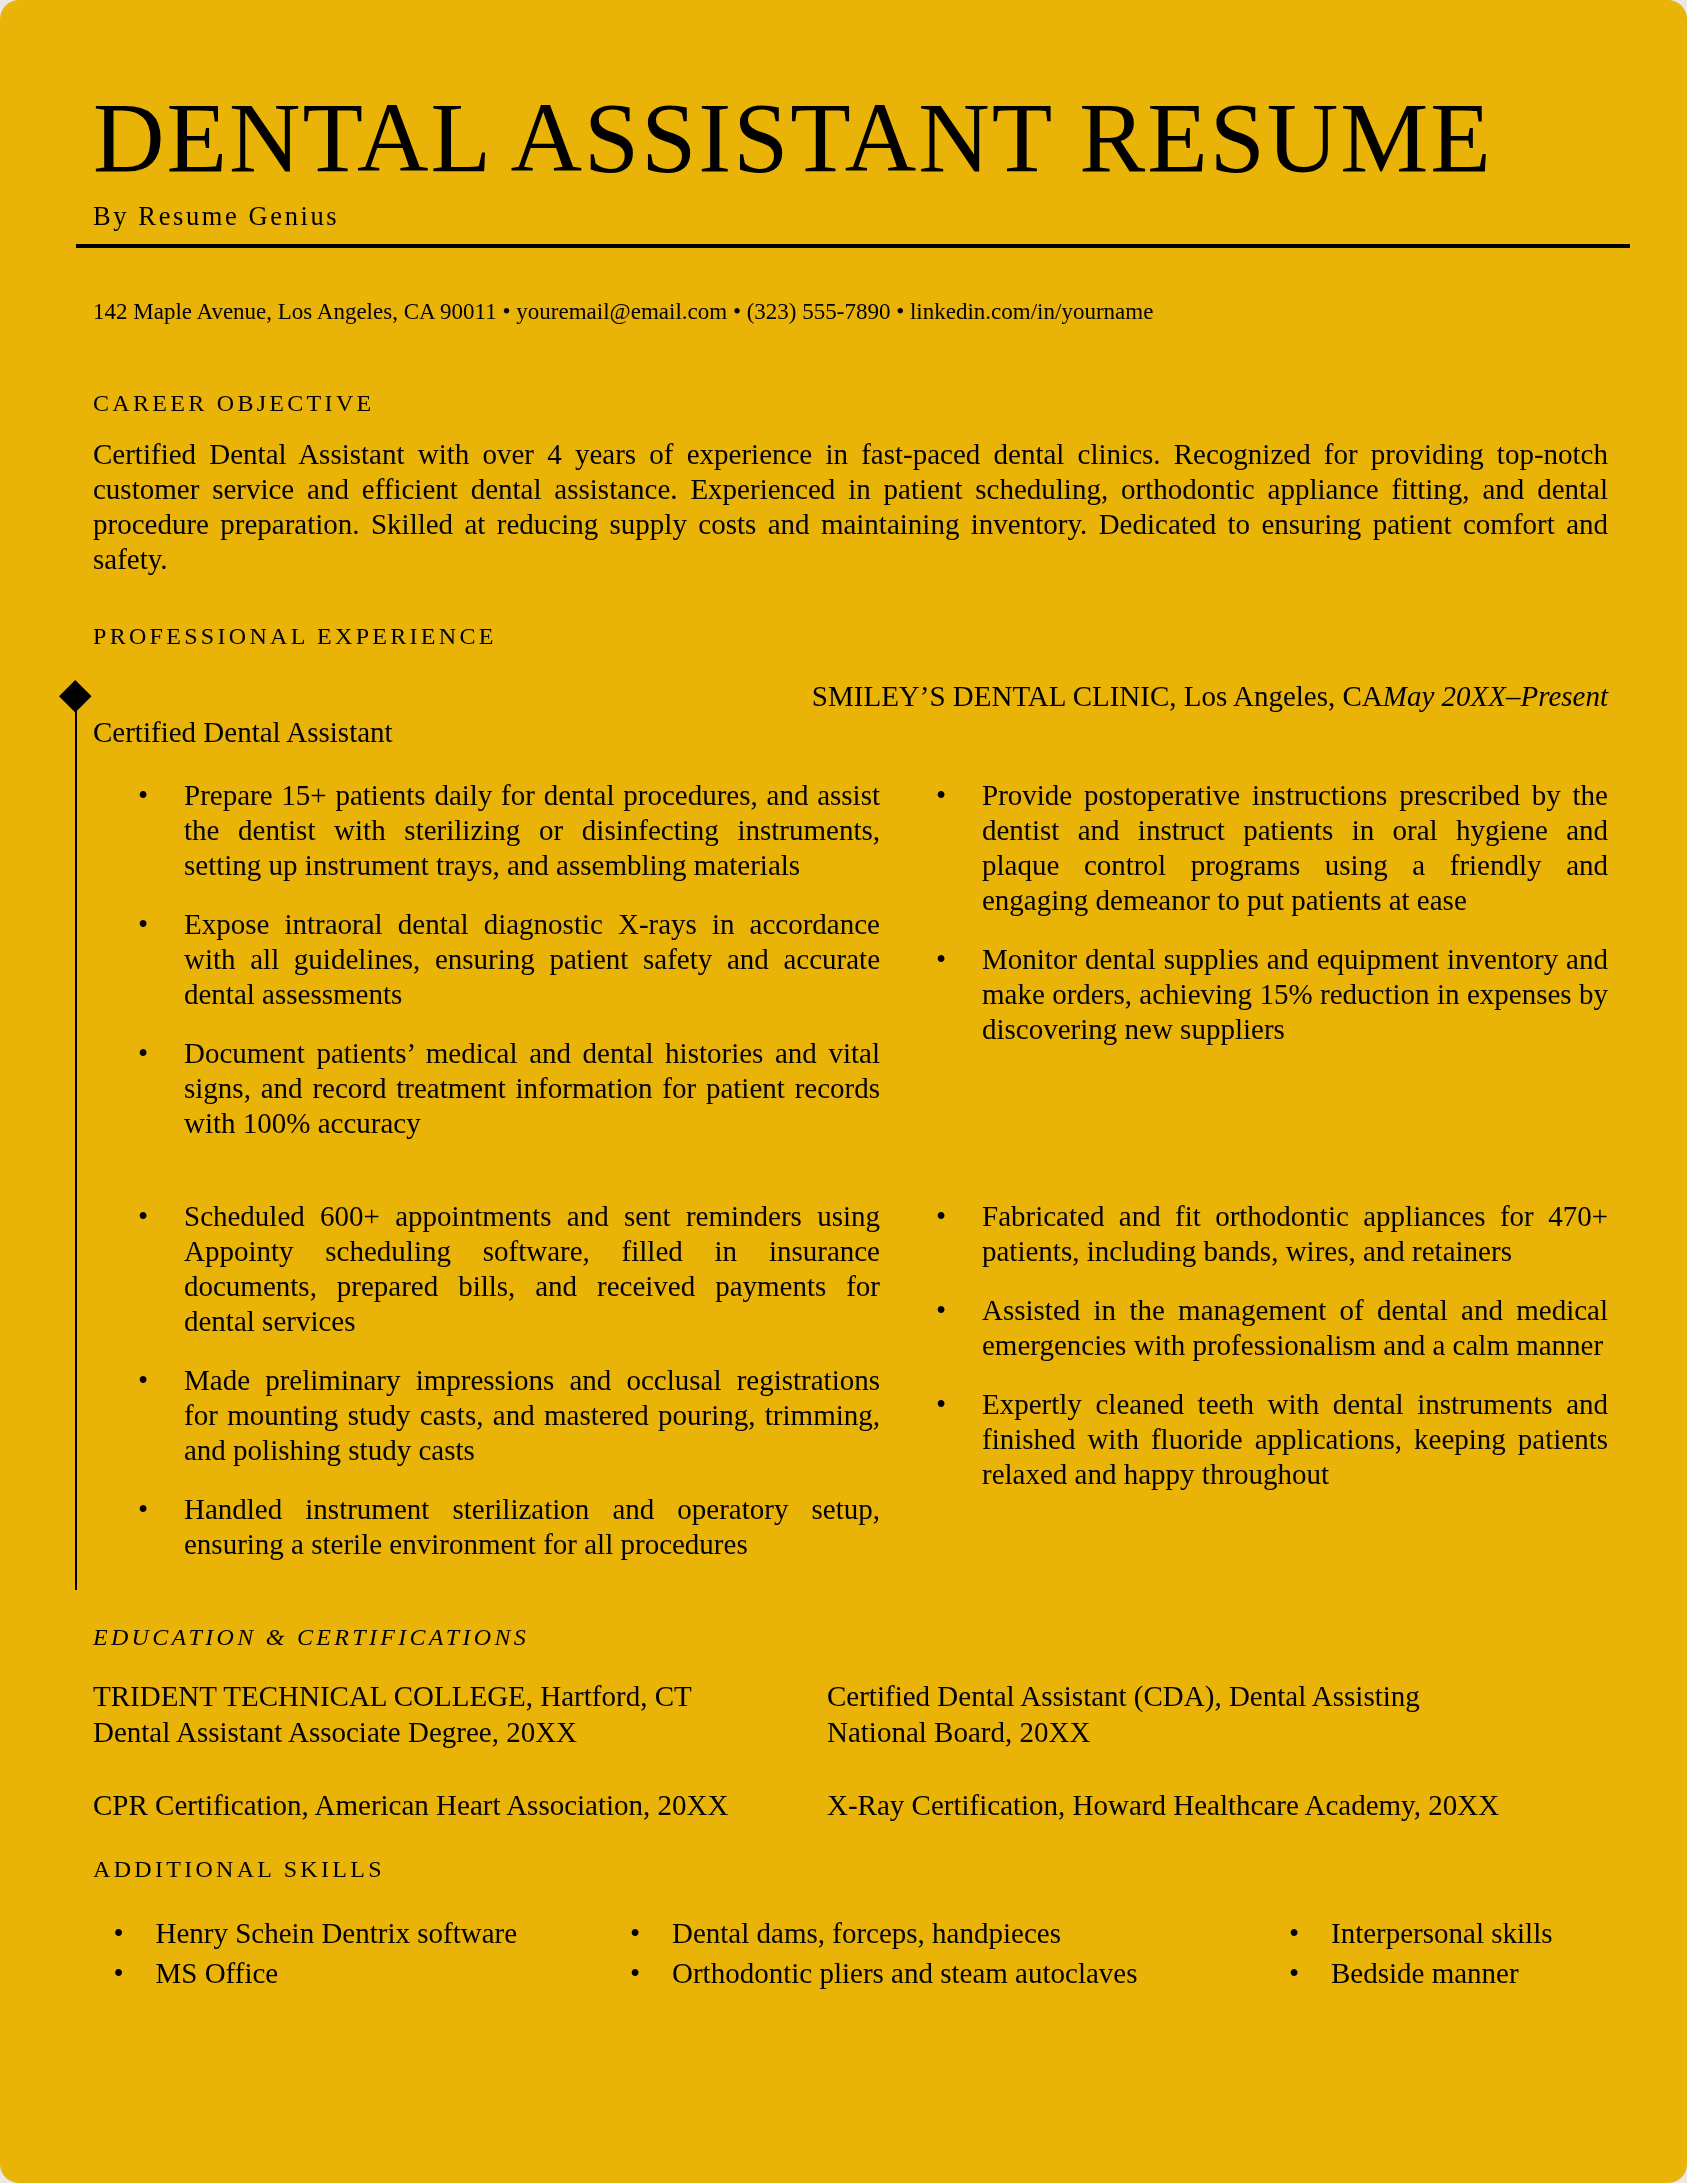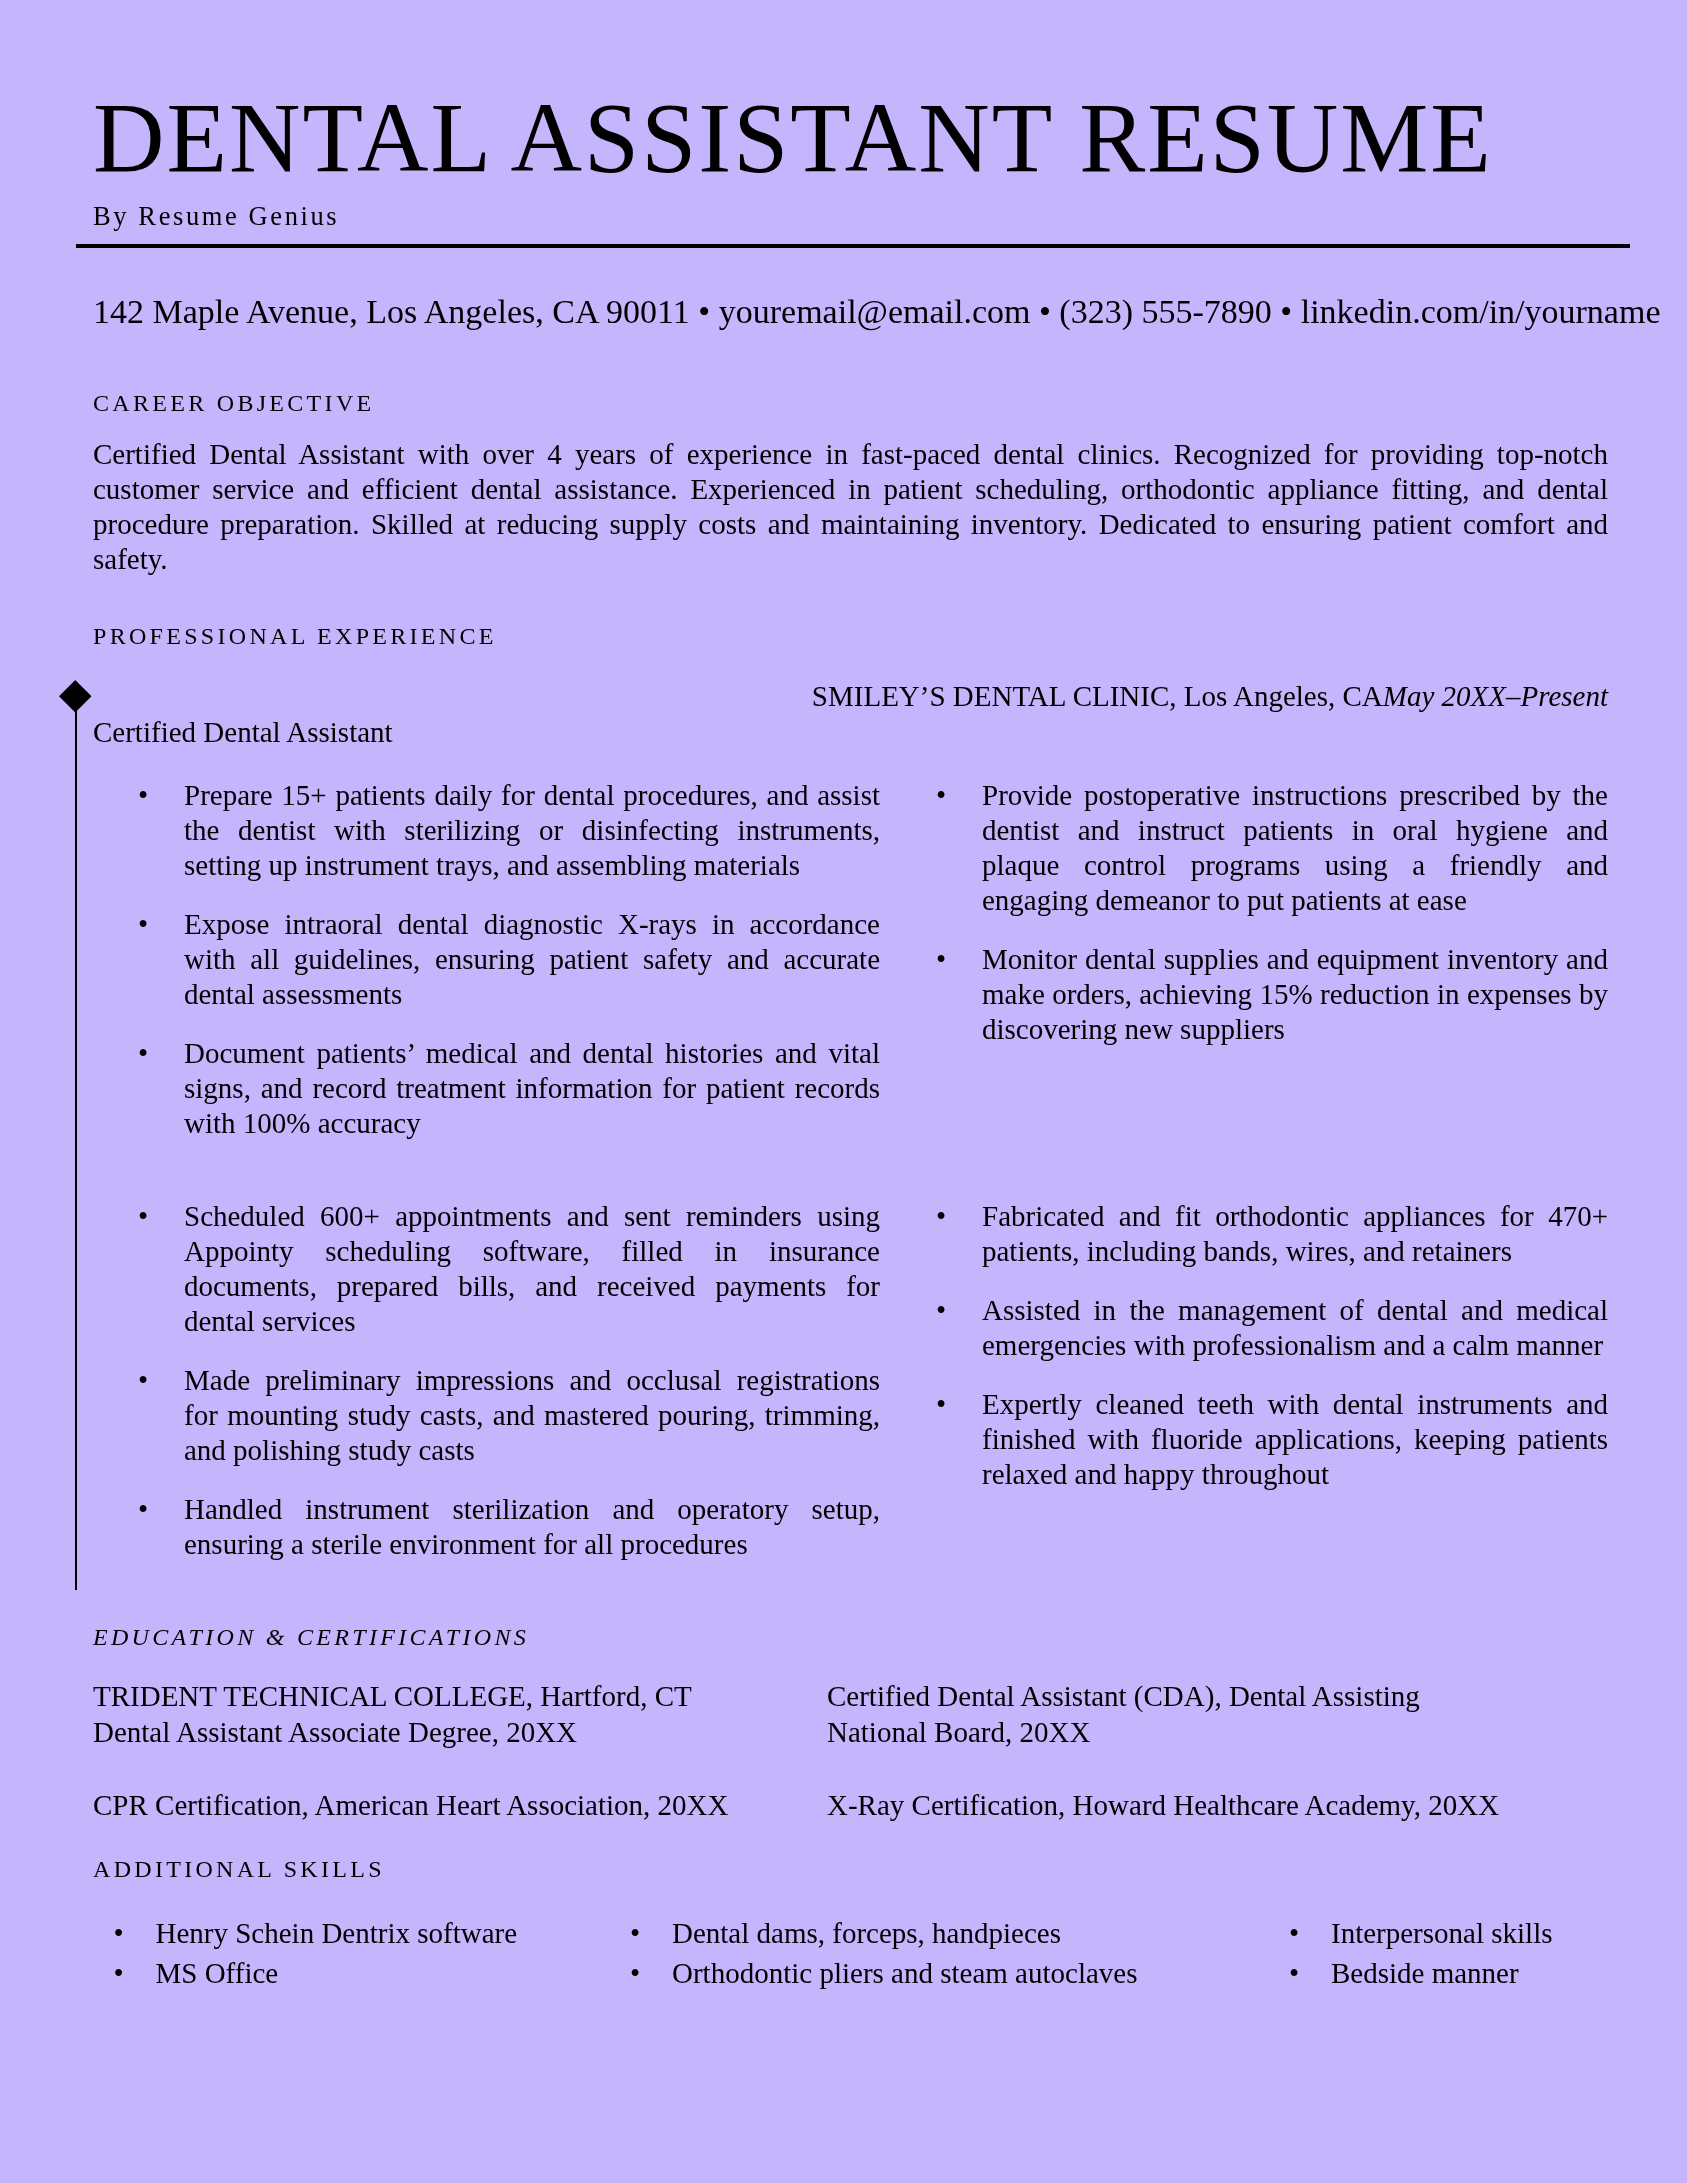--- a/index.html
+++ b/index.html
@@ -1,32 +1,32 @@
 <!DOCTYPE html>
 <html style="font-size:10.6px"><head>
 <meta charset="utf-8">
 <style>
   html,body{margin:0;padding:0;background:#e8e8e8;}
   .page{
     width:1687px;height:2183px;box-sizing:border-box;
-    margin:0 auto;background:#c4b5fd;color:#000;
+    margin:0 auto;background:#eab308;color:#000;
     padding:86px 79px 0 93px;
     font-family:"Liberation Serif","DejaVu Serif",serif;
     font-size:29px;line-height:35px;
-    overflow:hidden;position:relative;
+    overflow:hidden;position:relative;border-radius:19px;
   }
   
   h1{
     margin:0;font-weight:normal;
     font-size:99px;line-height:1.05;letter-spacing:2px;
     white-space:nowrap;
   }
   .byline{margin-top:10px;font-size:26.5px;line-height:32px;letter-spacing:2.6px;}
   .rule{height:0;border-bottom:4px solid #000;margin:12px -22px 0 -17px;}
-  .contact{margin-top:46px;font-size:34px;white-space:nowrap;}
+  .contact{margin-top:46px;font-size:23px;white-space:nowrap;}
   
   h2{
     margin:0;font-weight:normal;font-size:24px;line-height:34px;letter-spacing:3.3px;
   }
   .h-objective{margin-top:57px;}
   .h-experience{margin-top:42px;}
   .h-education{margin-top:58px;font-style:italic;}
   .h-skills{margin-top:29px;}
   
   .objective{margin:17px 0 0 0;text-align:justify;}

